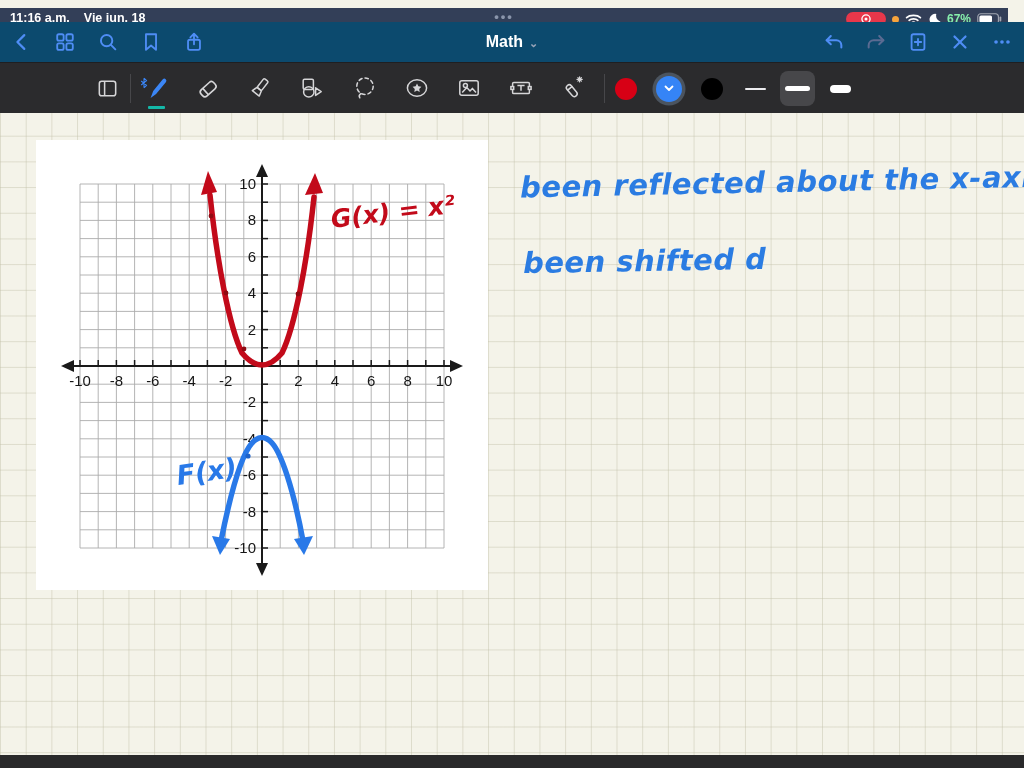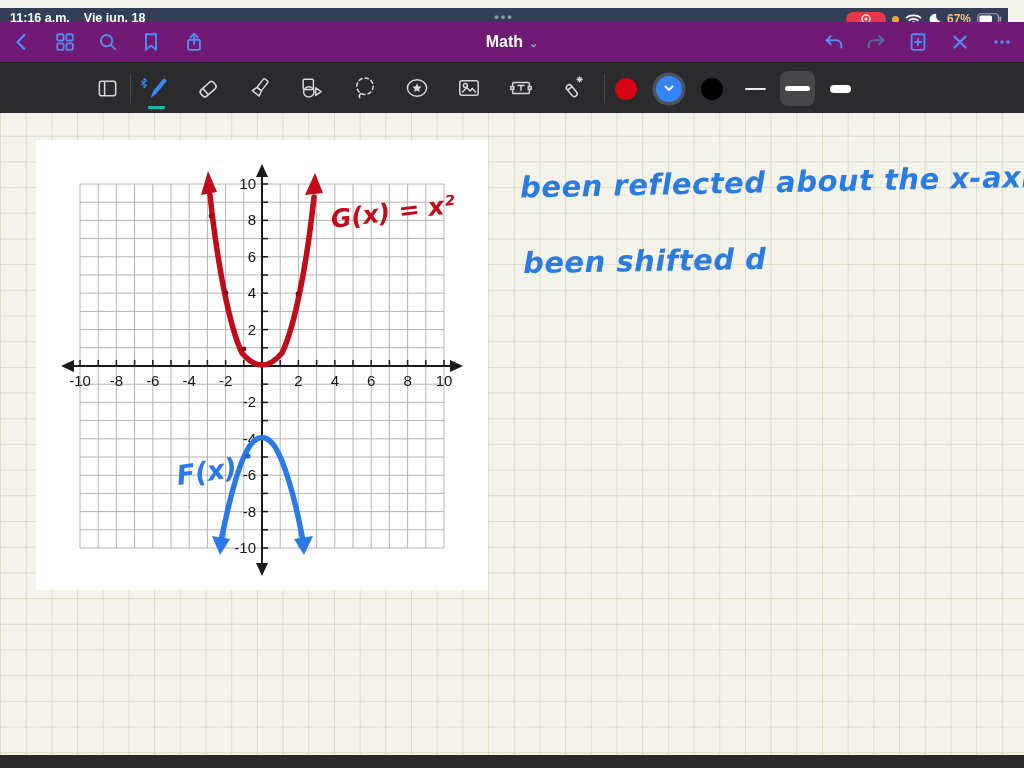--- a/index.html
+++ b/index.html
@@ -7,23 +7,23 @@
     font-family:"Liberation Sans",sans-serif;background:#f4f3e9;}
 
   
   .statusbar{position:absolute;top:8px;left:0;width:1008px;height:22px;background:#333f58;color:#fff;}
   .sb-left{position:absolute;left:10px;top:3px;display:flex;gap:14px;font-size:12.5px;font-weight:bold;}
   .sb-center{position:absolute;left:0;right:0;top:1px;text-align:center;color:#8a95ab;
     font-size:13px;letter-spacing:2px;font-weight:bold;}
   .sb-right{position:absolute;right:6px;top:0;height:22px;display:flex;align-items:center;gap:6px;}
   .rec-pill{width:40px;height:14px;border-radius:7px;background:#e8374a;display:flex;align-items:center;justify-content:center;}
   .orange-dot{width:7px;height:7px;border-radius:50%;background:#f7a43c;}
-  .sb-pct{font-size:12px;font-weight:bold;color:#fdba74;}
-
-  .navbar{position:absolute;top:22px;left:0;width:1024px;height:40px;background:#701a75;}
+  .sb-pct{font-size:12px;font-weight:bold;color:#86efac;}
+
+  .navbar{position:absolute;top:22px;left:0;width:1024px;height:40px;background:#0c4a6e;}
   .nav-left{position:absolute;left:10px;top:8px;display:flex;gap:19px;}
   .nav-right{position:absolute;right:10px;top:8px;display:flex;gap:18px;}
   .navbtn{width:24px;height:24px;display:flex;align-items:center;justify-content:center;cursor:pointer;}
   .nav-title{position:absolute;left:0;right:0;top:0;height:40px;display:flex;align-items:center;justify-content:center;
     gap:6px;color:#fff;font-size:16px;font-weight:bold;pointer-events:none;}
   .nav-title .chev{color:#9aa4b8;font-size:11px;transform:translateY(1px);}
 
   
   .toolbar{position:absolute;top:62px;left:0;width:1024px;height:51px;background:#2b2b2d;border-top:1px solid #1f1f21;box-sizing:border-box;}
   .tool{position:absolute;top:12px;width:26px;height:26px;display:flex;align-items:center;justify-content:center;cursor:pointer;}

